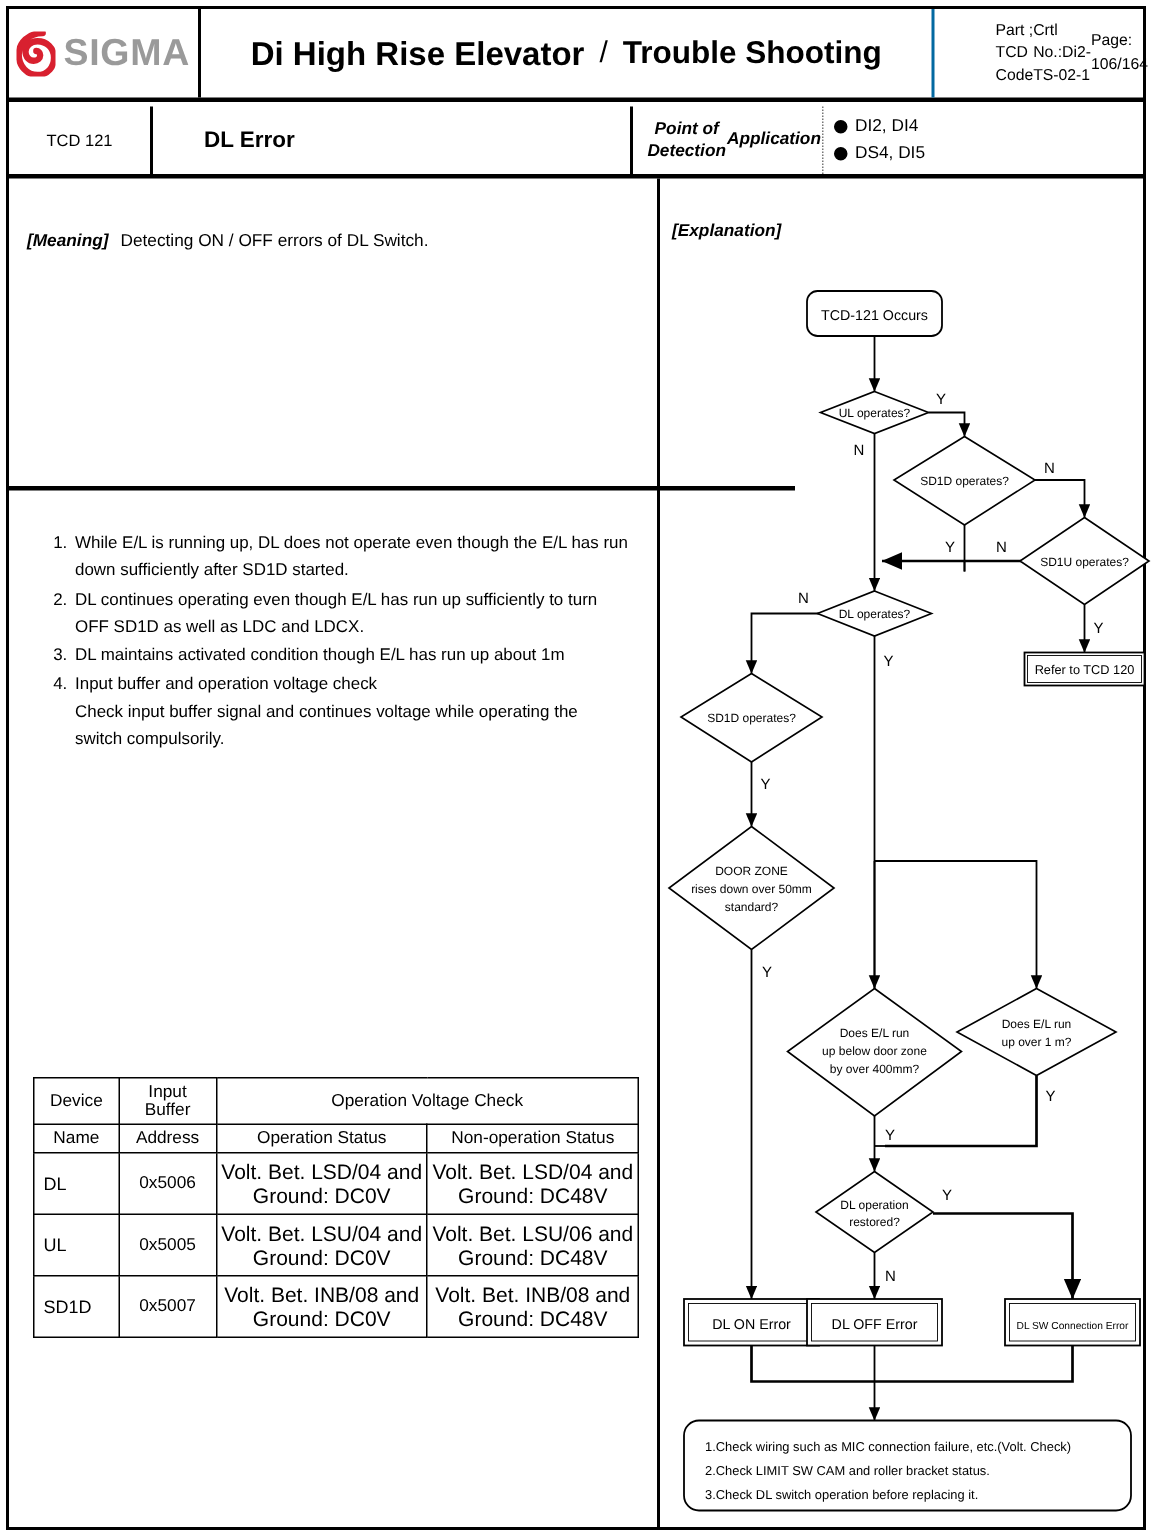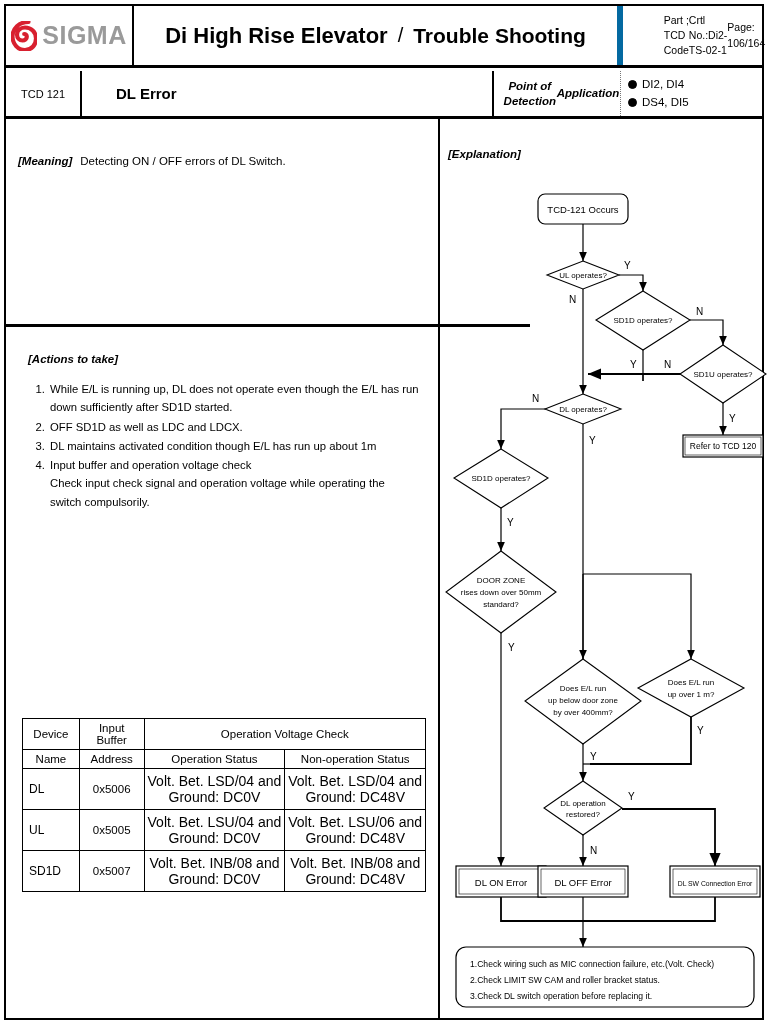--- a/index.html
+++ b/index.html
@@ -45,21 +45,21 @@
   .logo-wrap { display: flex; align-items: center; gap: 5px; justify-content: flex-end; }
   .logo-mark { width: 26px; height: 30px; display:block; }
   .logo-text {
     font-size: 25px; font-weight: bold;
     color: #9a9a9a;
     letter-spacing: 0.5px;
     font-family: "Liberation Sans", sans-serif;
   }
   .hdr-title {
     flex: 1;
-    border-right: 6px solid #0369a1;
+    border-right: 2px solid #0369a1;
     display: flex; align-items: center; justify-content: center;
     gap: 10px;
     box-sizing: border-box;
   }
   .hdr-title .t1 { font-size: 22px; font-weight: bold; }
   .hdr-title .sl { font-size: 20px; font-weight: normal; }
   .hdr-title .t2 { font-size: 21px; font-weight: bold; }
   .hdr-meta {
     width: 139px;
     display: flex; flex-direction: row;
@@ -72,28 +72,28 @@
   
   .band2 {
     position: absolute;
     left: 6px; top: 71px;
     width: 756px; height: 48px;
     display: flex;
     border-bottom: 3px solid #000;
     box-sizing: border-box;
   }
   .b2-code {
-    width: 76px;
+    width: 96px;
     border-right: 2px solid #000;
     display: flex; align-items: center; justify-content: center;
     font-size: 11px;
     box-sizing: border-box;
   }
   .b2-name {
-    width: 412px;
+    width: 320px;
     border-right: 2px solid #000;
     display: flex; align-items: center;
     padding-left: 34px;
     font-size: 15px; font-weight: bold;
     box-sizing: border-box;
   }
   .b2-pod-label, .b2-app-label {
     display: flex; align-items: center; justify-content: center;
     font-size: 11.5px; font-weight: bold; font-style: italic;
     text-align: center; line-height: 1.25;
@@ -253,35 +253,35 @@
   <div class="vsplit"></div>
 
   <div class="meaning-box">
     <div class="meaning-line">
       <span class="tag">[Meaning]</span>
       <span>Detecting ON / OFF errors of DL Switch.</span>
     </div>
   </div>
 
   <div class="actions-box">
-    <div class="actions-title tag">[Actions to take]</div>
     <ol class="actions">
       <li>
         <span>While E/L is running up, DL does not operate even though the E/L has run</span>
         <span class="sub-line">down sufficiently after SD1D started.</span>
       </li>
       <li>
+        <span>DL continues operating even though E/L has run up sufficiently to turn</span>
         <span class="sub-line">OFF SD1D as well as LDC and LDCX.</span>
       </li>
       <li>
         <span>DL maintains activated condition though E/L has run up about 1m</span>
       </li>
       <li>
         <span>Input buffer and operation voltage check</span>
-        <span class="sub-line">Check input check signal and operation voltage while operating the</span>
+        <span class="sub-line">Check input buffer signal and continues voltage while operating the</span>
         <span class="sub-line">switch compulsorily.</span>
       </li>
     </ol>
   </div>
 
   <table class="devtable">
     <tbody>
       <tr>
         <td class="hdr-cell col-dev">Device</td>
         <td class="hdr-cell col-addr">Input Buffer</td>

